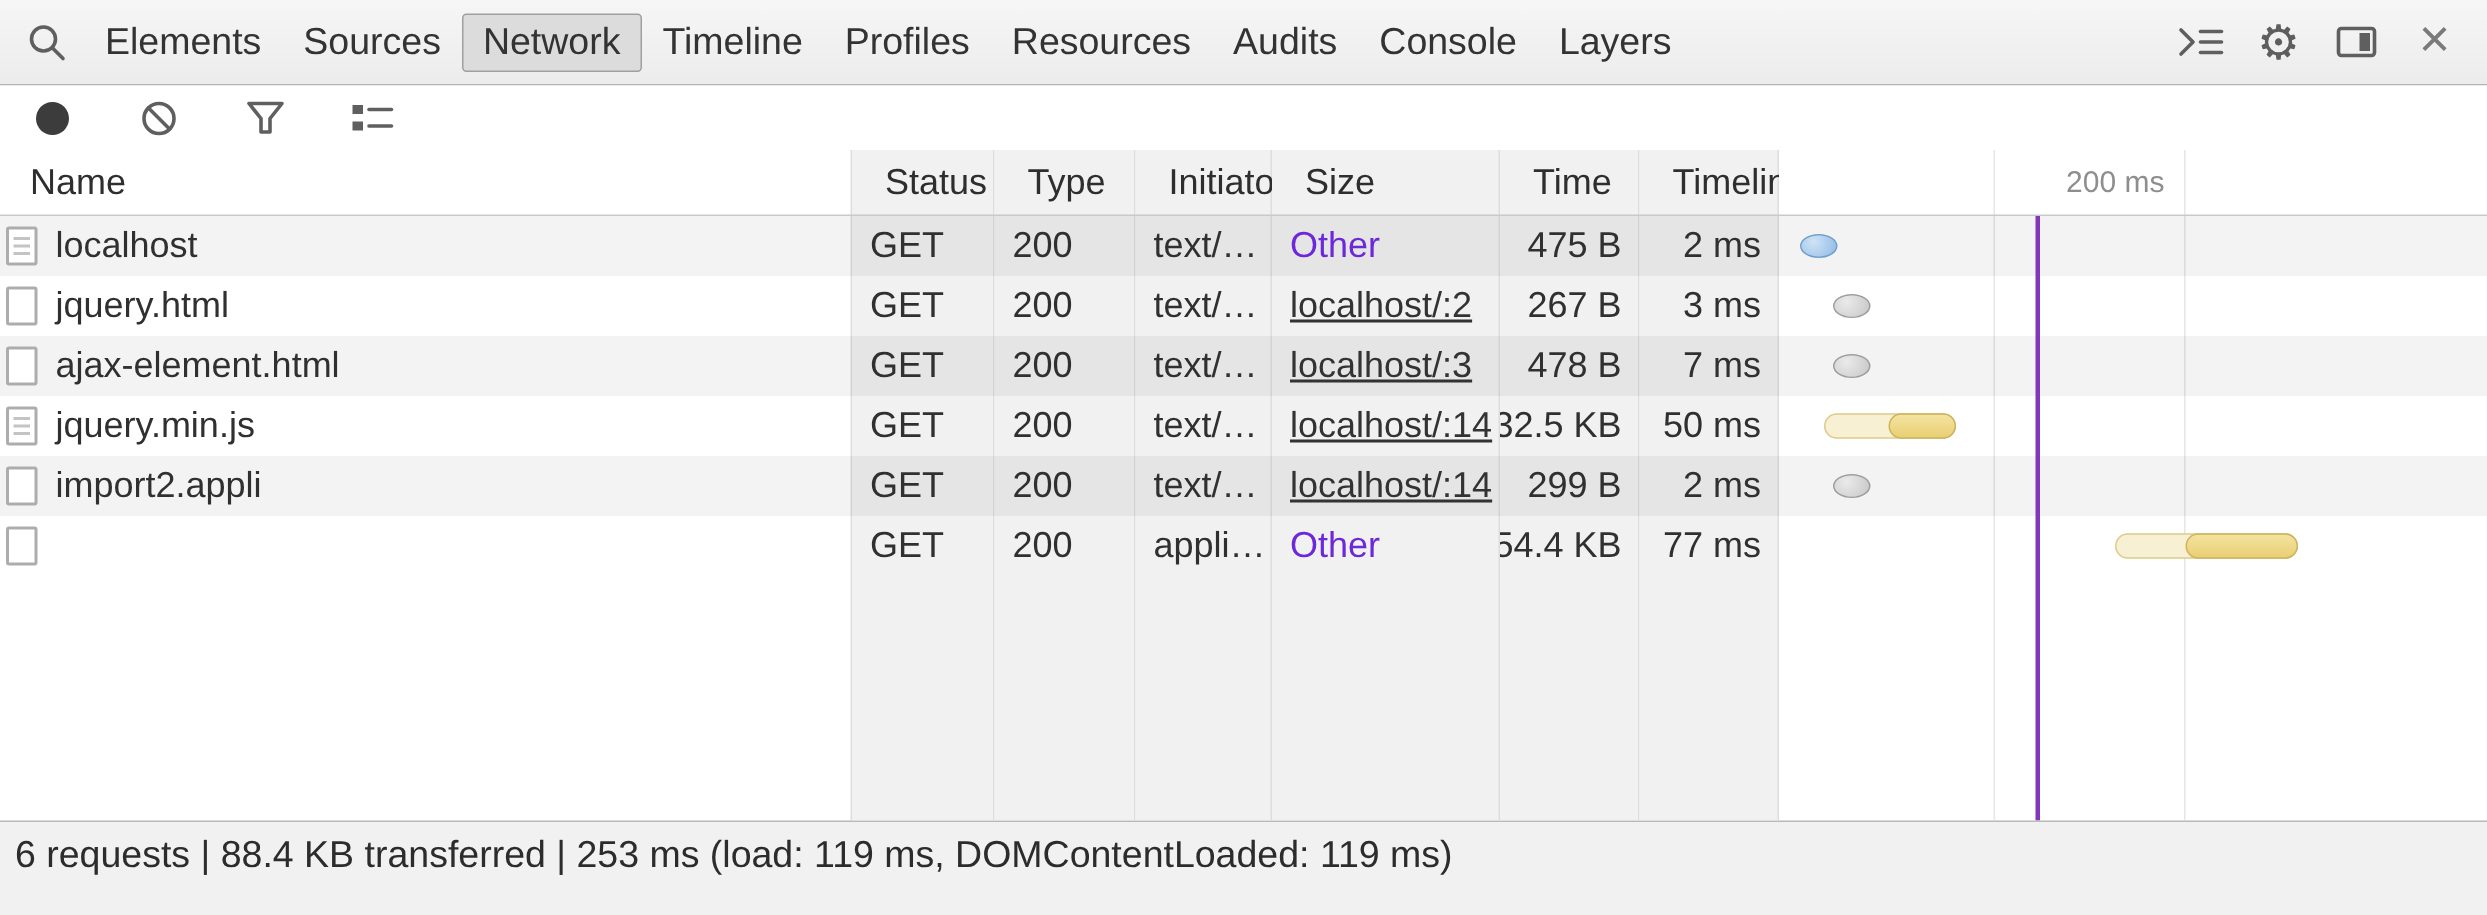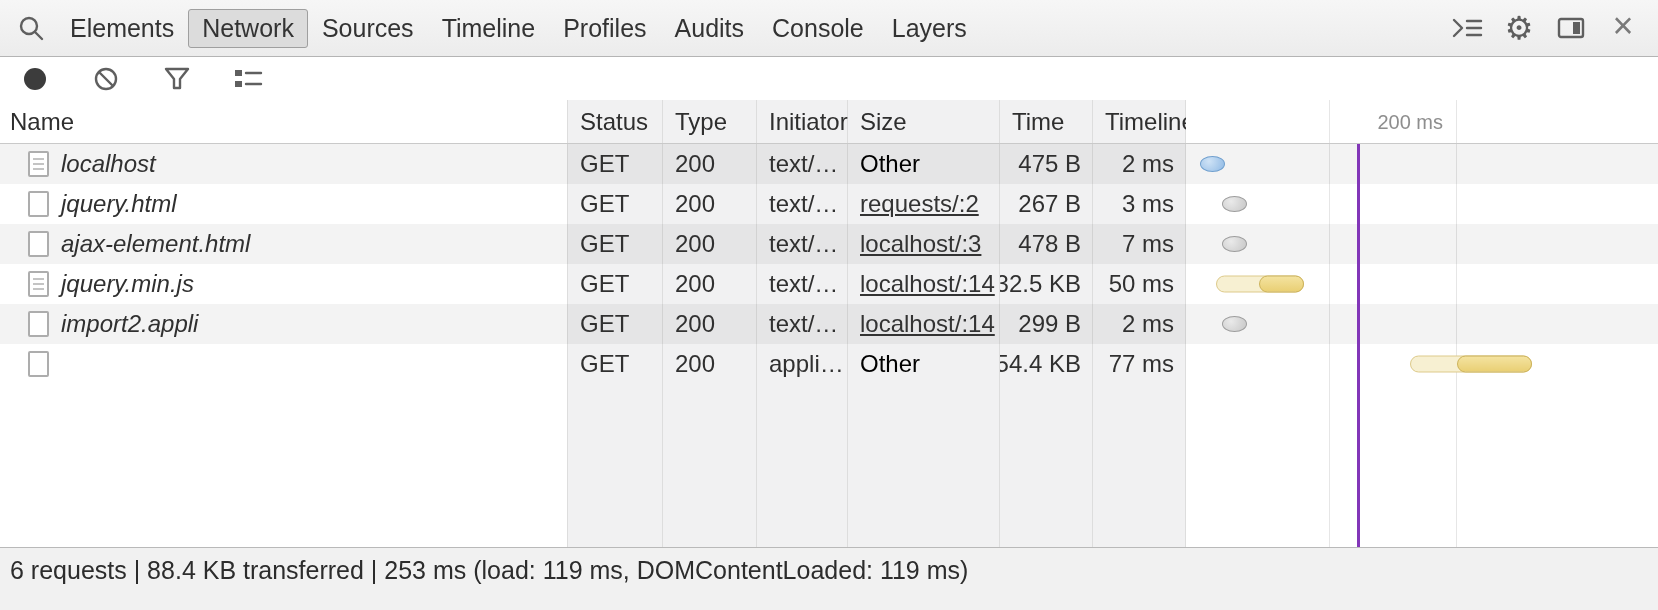--- a/index.html
+++ b/index.html
@@ -44,36 +44,36 @@
   .bands { position:absolute; inset:0; display:grid;
     grid-template-columns:568px 95px 94px 91px 152px 93px 93px 144px 127px 1fr; z-index:0; }
   .band { border-right:1px solid #ddd; }
   .band.mid { background:#f1f1f2; }
   .band.tl { border-right:1px solid #e6e6e6; }
   .band.last { border-right:none; }
 
   .hdr { position:relative; z-index:2; display:grid; height:44px;
     grid-template-columns:568px 95px 94px 91px 152px 93px 93px 1fr;
     border-bottom:1px solid #c9c9c9; font-size:24px; color:#2e2e2e; }
-  .hcell { display:flex; align-items:center; padding:0 12px; white-space:nowrap; overflow:hidden; cursor:default; }
+  .hcell { display:flex; align-items:center; padding:0 12px; white-space:nowrap; overflow:hidden; cursor:default;margin-left:10px; }
   .hcell.first { padding-left:10px; }
   .tl-scale { position:absolute; left:1330px; width:113px; top:0; height:44px;
     display:flex; align-items:center; justify-content:flex-end;
     font-size:20px; color:#8e8e8e; z-index:2; }
 
   .rows { position:relative; z-index:1; }
   .nrow { display:grid; height:40px;
     grid-template-columns:568px 95px 94px 91px 152px 93px 93px 1fr;
     font-size:24px; cursor:default; }
   .nrow.odd { background:rgba(0,0,0,0.048); }
   .cell { display:flex; align-items:center; padding:0 12px; white-space:nowrap; overflow:hidden; }
-  .cell.name { padding-left:28px;font-style:italic; }
+  .cell.name { padding-left:4px; }
   .cell.right { justify-content:flex-end; }
   .cell.tlc { position:relative; padding:0; overflow:visible; }
-  .muted { color:#000000; }
+  .muted { color:#6d28d9; }
   .init.link { text-decoration:underline; color:#333; cursor:pointer; }
 
   .doc-icon { width:21px; height:26px; flex:0 0 21px; border:2px solid #adadad; border-radius:2px;
     background:#fff; margin-right:12px; position:relative; }
   .doc-icon.lined::before { content:""; position:absolute; left:3px; right:3px; top:5px; height:2px;
     background:#c4c4c4; box-shadow:0 5px 0 #c4c4c4, 0 10px 0 #c4c4c4; }
 
   
   .tl-dot { position:absolute; top:50%; transform:translateY(-50%); width:25px; height:16px;
     border-radius:50%; border:1px solid; }
@@ -101,24 +101,25 @@
 
   <div class="tabbar">
     <div class="search-btn">
       <svg width="28" height="28" viewBox="0 0 28 28">
         <circle class="st" cx="12" cy="12" r="8"></circle>
         <line class="st" x1="18" y1="18" x2="25" y2="25"></line>
       </svg>
     </div>
     <div class="tabstrip">
         <span class="tab">Elements</span>
+        <span class="tab">Sources</span>
         <span class="tab selected">Network</span>
-        <span class="tab">Sources</span>
         <span class="tab">Timeline</span>
         <span class="tab">Profiles</span>
+        <span class="tab">Resources</span>
         <span class="tab">Audits</span>
         <span class="tab">Console</span>
         <span class="tab">Layers</span>
       </div>
     <div class="tabbar-right">
       <div class="icon-btn">
         <svg width="34" height="26" viewBox="0 0 34 26">
           <polyline class="st" points="4,5 12,13 4,21"></polyline>
           <line class="st" x1="17" y1="6" x2="31" y2="6"></line>
           <line class="st" x1="17" y1="13" x2="31" y2="13"></line>
@@ -208,21 +209,21 @@
   </div>
 
   <div class="nrow">
     <div class="cell name">
       <span class="doc-icon"></span>
       <span>jquery.html</span>
     </div>
     <div class="cell">GET</div>
     <div class="cell">200</div>
     <div class="cell">text/…</div>
-    <div class="cell init link">requests/:2</div>
+    <div class="cell init link">localhost/:2</div>
     <div class="cell right">267 B</div>
     <div class="cell right">3 ms</div>
     <div class="cell tlc">
             <div class="tl-dot gray" style="left: 7.6%;"></div>
           </div>
   </div>
 
   <div class="nrow odd">
     <div class="cell name">
       <span class="doc-icon"></span>

